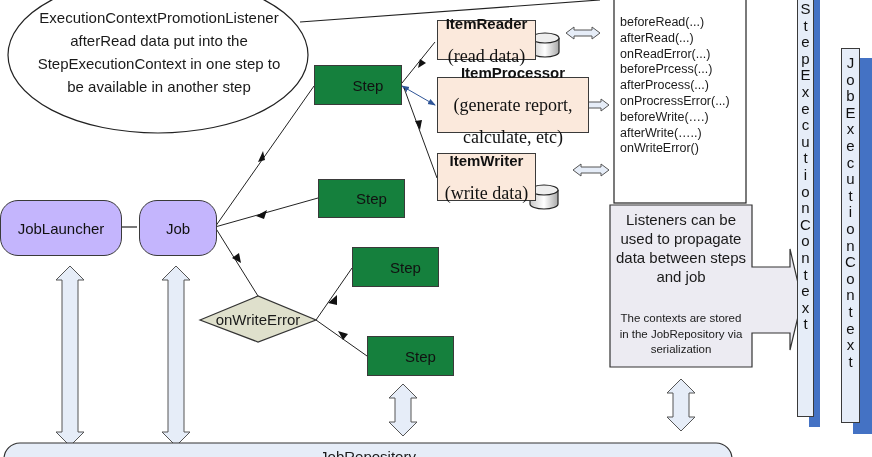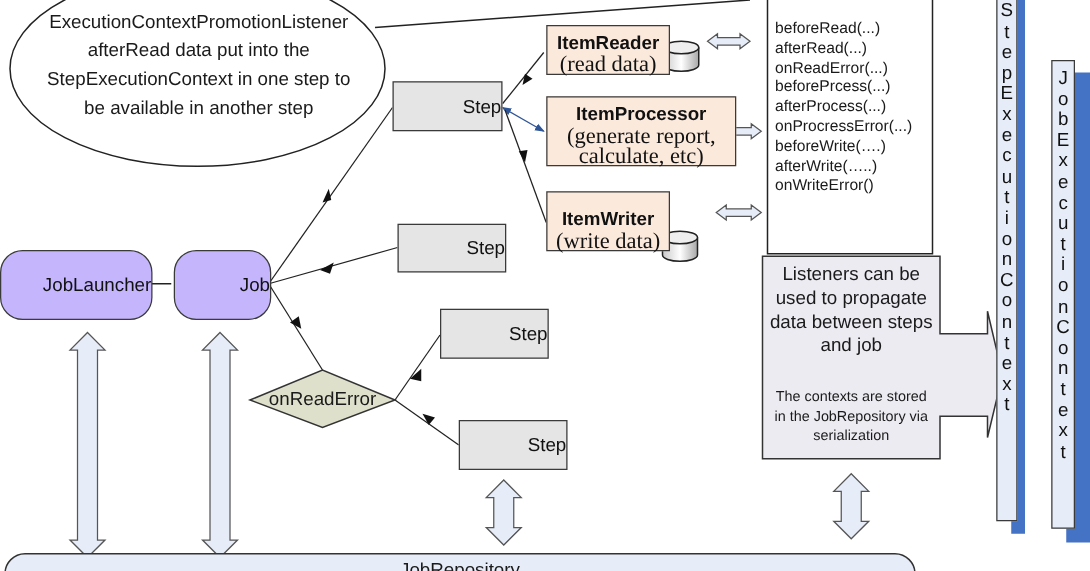--- a/index.html
+++ b/index.html
@@ -1,20 +1,20 @@
 <!DOCTYPE html>
 <html><head>
 <meta charset="utf-8">
 <style>
   html, body { margin:0; padding:0; background:#ffffff; }
   body { width:872px; height:457px; overflow:hidden; position:relative; font-family:"Liberation Sans", sans-serif; color:#111; }
   svg#diagram { position:absolute; left:0; top:0; }
   .lbl { position:absolute; text-align:center; font-family:"Liberation Sans", sans-serif; color:#1a1a1a; }
-  .node { position:absolute; box-sizing:border-box; display:flex; align-items:center; justify-content:flex-end; text-align:center; }
-  .step { background:#e5e5e5; border:1.5px solid #3a3a3a; font-size:15px;padding-left:20px; }
+  .node { position:absolute; box-sizing:border-box; display:flex; align-items:center; justify-content:center; text-align:center;gap:16px; }
+  .step { background:#15803d; border:1.5px solid #3a3a3a; font-size:15px;padding-left:20px; }
   .rounded { background:#c4b5fd; border:1.5px solid #3a3a3a; border-radius:18px; font-size:15px; }
   .item { background:#fbe9dc; border:1.5px solid #3a3a3a; flex-direction:column; line-height:16px; }
   .item .t { font-weight:bold; font-size:15px; }
   .item .s { font-size:18px;font-family:Liberation Serif, serif; }
   .vert { position:absolute; box-sizing:border-box; background:#e6edf8; border:1.5px solid #3a3a3a; display:flex; flex-direction:column; align-items:center; padding-top:4px; font-size:15px; line-height:16.6px; }
   .shadow { position:absolute; background:#4472c4; }
   .vert span { display:block; }
 </style>
 </head>
 <body>
@@ -114,21 +114,21 @@
 <div class="node step" style="left:318px;top:179px;width:87px;height:39px;">
     <span>Step</span>
   </div>
 <div class="node step" style="left:352px;top:247px;width:87px;height:40px;">
     <span>Step</span>
   </div>
 <div class="node step" style="left:367px;top:336px;width:87px;height:40px;">
     <span>Step</span>
   </div>
 
-<div class="lbl" style="left:206px;top:311px;width:104px;font-size:15px;">onReadError</div>
+<div class="lbl" style="left:206px;top:311px;width:104px;font-size:15px;">onWriteError</div>
 
 <div class="node item" style="left:437px;top:20px;width:99px;height:40px;">
   <span class="t">ItemReader</span>
   <span class="s">(read data)</span>
 </div>
 <div class="node item" style="left:437px;top:77px;width:152px;height:56px;">
   <span class="t">ItemProcessor</span>
   <span class="s">(generate report,</span>
   <span class="s">calculate, etc)</span>
 </div>

